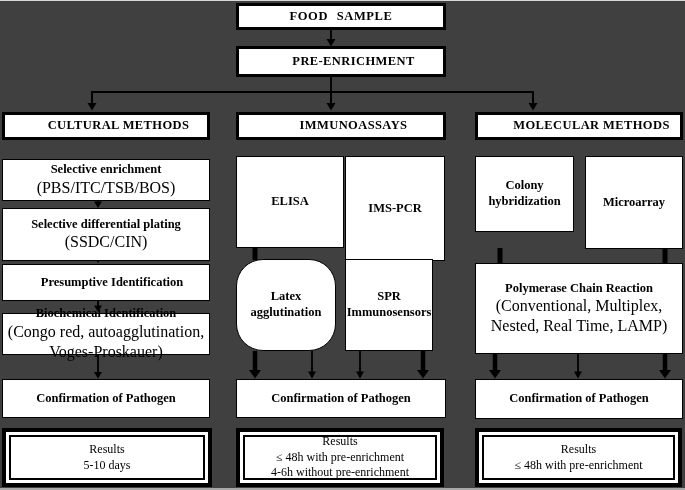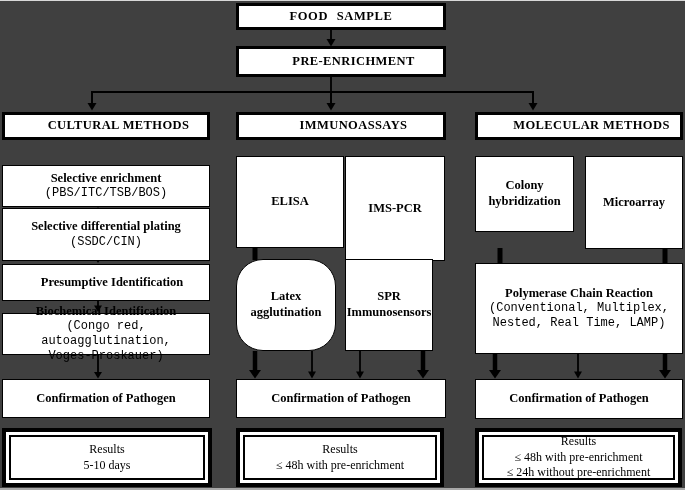--- a/index.html
+++ b/index.html
@@ -29,21 +29,21 @@
     flex-direction: column;
     align-items: center;
     justify-content: center;
     text-align: center;
     line-height: 1.25;
     padding: 2px 3px;
   }
   .b-thick { border: 3px solid #000; }
   .b-thin  { border: 1.5px solid #000; }
   .t-bold  { font-weight: bold; font-size: 12.5px; }
-  .t-reg   { font-size: 12px; white-space: pre-line; font-family: Liberation Mono, monospace; }
+  .t-reg   { font-size: 16px; white-space: pre-line; }
   .hdr     { letter-spacing: 0.4px; padding-left: 28px; }
   .wide-words { word-spacing: 5px; letter-spacing: 0.6px; }
   .results {
     border: 4px solid #000;
     padding: 3px;
   }
   .results-inner {
     box-sizing: border-box;
     border: 2.5px solid #000;
     width: 100%;
@@ -122,21 +122,21 @@
   </svg>
 
   <div class="box b-thick t-bold wide-words" style="left:236px; top:2px; width:210px; height:27px;">FOOD SAMPLE</div>
 
   <div class="box b-thick t-bold hdr" style="left:236px; top:45px; width:210px; height:31px;">PRE-ENRICHMENT</div>
 
   <div class="box b-thick t-bold hdr" style="left:2px; top:111px; width:208px; height:28px;">CULTURAL METHODS</div>
   <div class="box b-thick t-bold hdr" style="left:236px; top:111px; width:210px; height:28px;">IMMUNOASSAYS</div>
   <div class="box b-thick t-bold hdr" style="left:475px; top:111px; width:208px; height:28px;">MOLECULAR METHODS</div>
 
-  <div class="box b-thin" style="left:2px; top:164px; width:208px; height:42px;">
+  <div class="box b-thin" style="left:2px; top:158px; width:208px; height:42px;">
     <span class="t-bold">Selective enrichment</span>
     <span class="t-reg">(PBS/ITC/TSB/BOS)</span>
   </div>
   <div class="box b-thin" style="left:2px; top:207px; width:208px; height:53px;">
     <span class="t-bold">Selective differential plating</span>
     <span class="t-reg">(SSDC/CIN)</span>
   </div>
   <div class="box b-thin" style="left:2px; top:263px; width:208px; height:37px;padding-left:15px;">
     <span class="t-bold">Presumptive Identification</span>
   </div>
@@ -155,33 +155,33 @@
 
   <div class="box b-thin t-bold" style="left:236px; top:155px; width:108px; height:92px;">ELISA</div>
   <div class="box b-thin t-bold" style="left:345px; top:155px; width:100px; height:105px;">IMS-PCR</div>
   <div class="box b-thin t-bold" style="left:236px; top:258px; width:100px; height:92px;border-radius:27px;">Latex agglutination</div>
   <div class="box b-thin t-bold" style="left:345px; top:258px; width:88px; height:92px;">SPR Immunosensors</div>
   <div class="box b-thin t-bold" style="left:236px; top:378px; width:210px; height:39px;">Confirmation of Pathogen</div>
   <div class="box results" style="left:236px; top:427px; width:208px; height:59px; padding:3px;">
     <div class="results-inner">
       <span>Results</span>
       <span>≤ 48h with pre-enrichment</span>
+      <span>4-6h without pre-enrichment</span>
     </div>
   </div>
 
   <div class="box b-thin t-bold" style="left:475px; top:155px; width:99px; height:76px;">Colony hybridization</div>
   <div class="box b-thin t-bold" style="left:585px; top:155px; width:98px; height:93px;">Microarray</div>
   <div class="box b-thin" style="left:475px; top:262px; width:208px; height:91px;">
     <span class="t-bold">Polymerase Chain Reaction</span>
     <span class="t-reg">(Conventional, Multiplex,
 Nested, Real Time, LAMP)</span>
   </div>
   <div class="box b-thin t-bold" style="left:475px; top:378px; width:208px; height:40px;">Confirmation of Pathogen</div>
   <div class="box results" style="left:475px; top:427px; width:207px; height:59px; padding:3px;">
     <div class="results-inner">
       <span>Results</span>
       <span>≤ 48h with pre-enrichment</span>
-      <span>≤ 24h without pre-enrichment</span>
     </div>
   </div>
 
   <div class="edge-bottom"></div>
 </div>
 
 </body></html>

